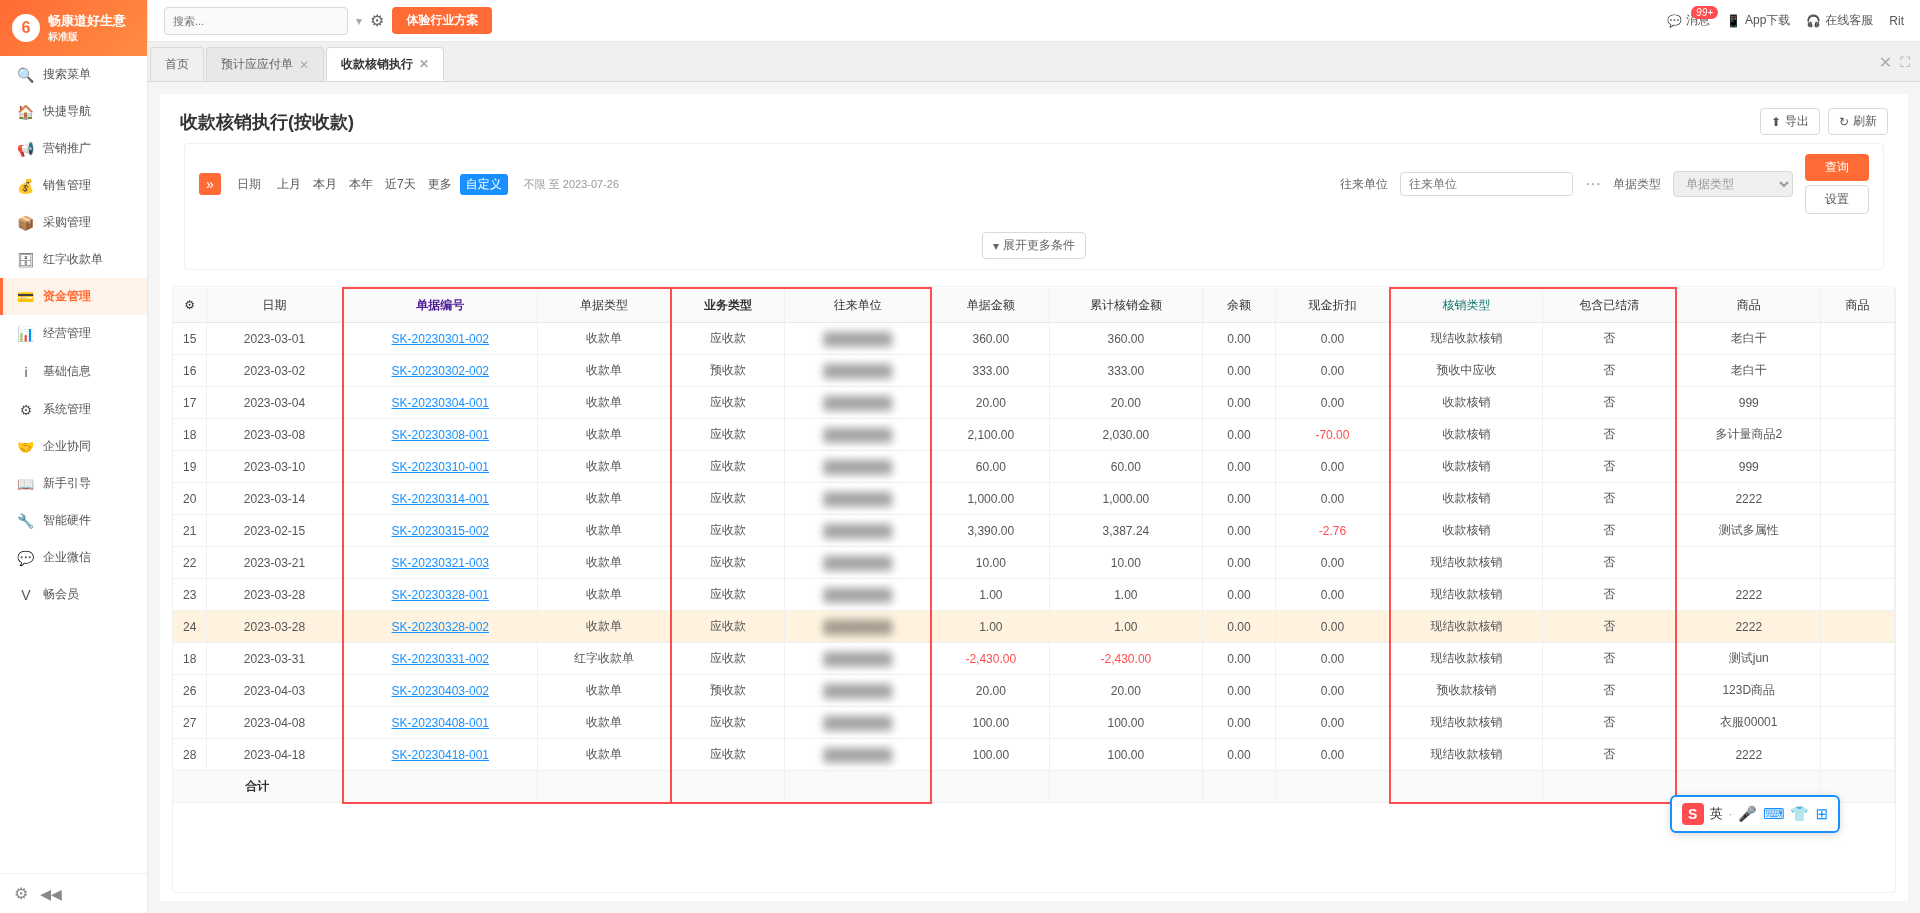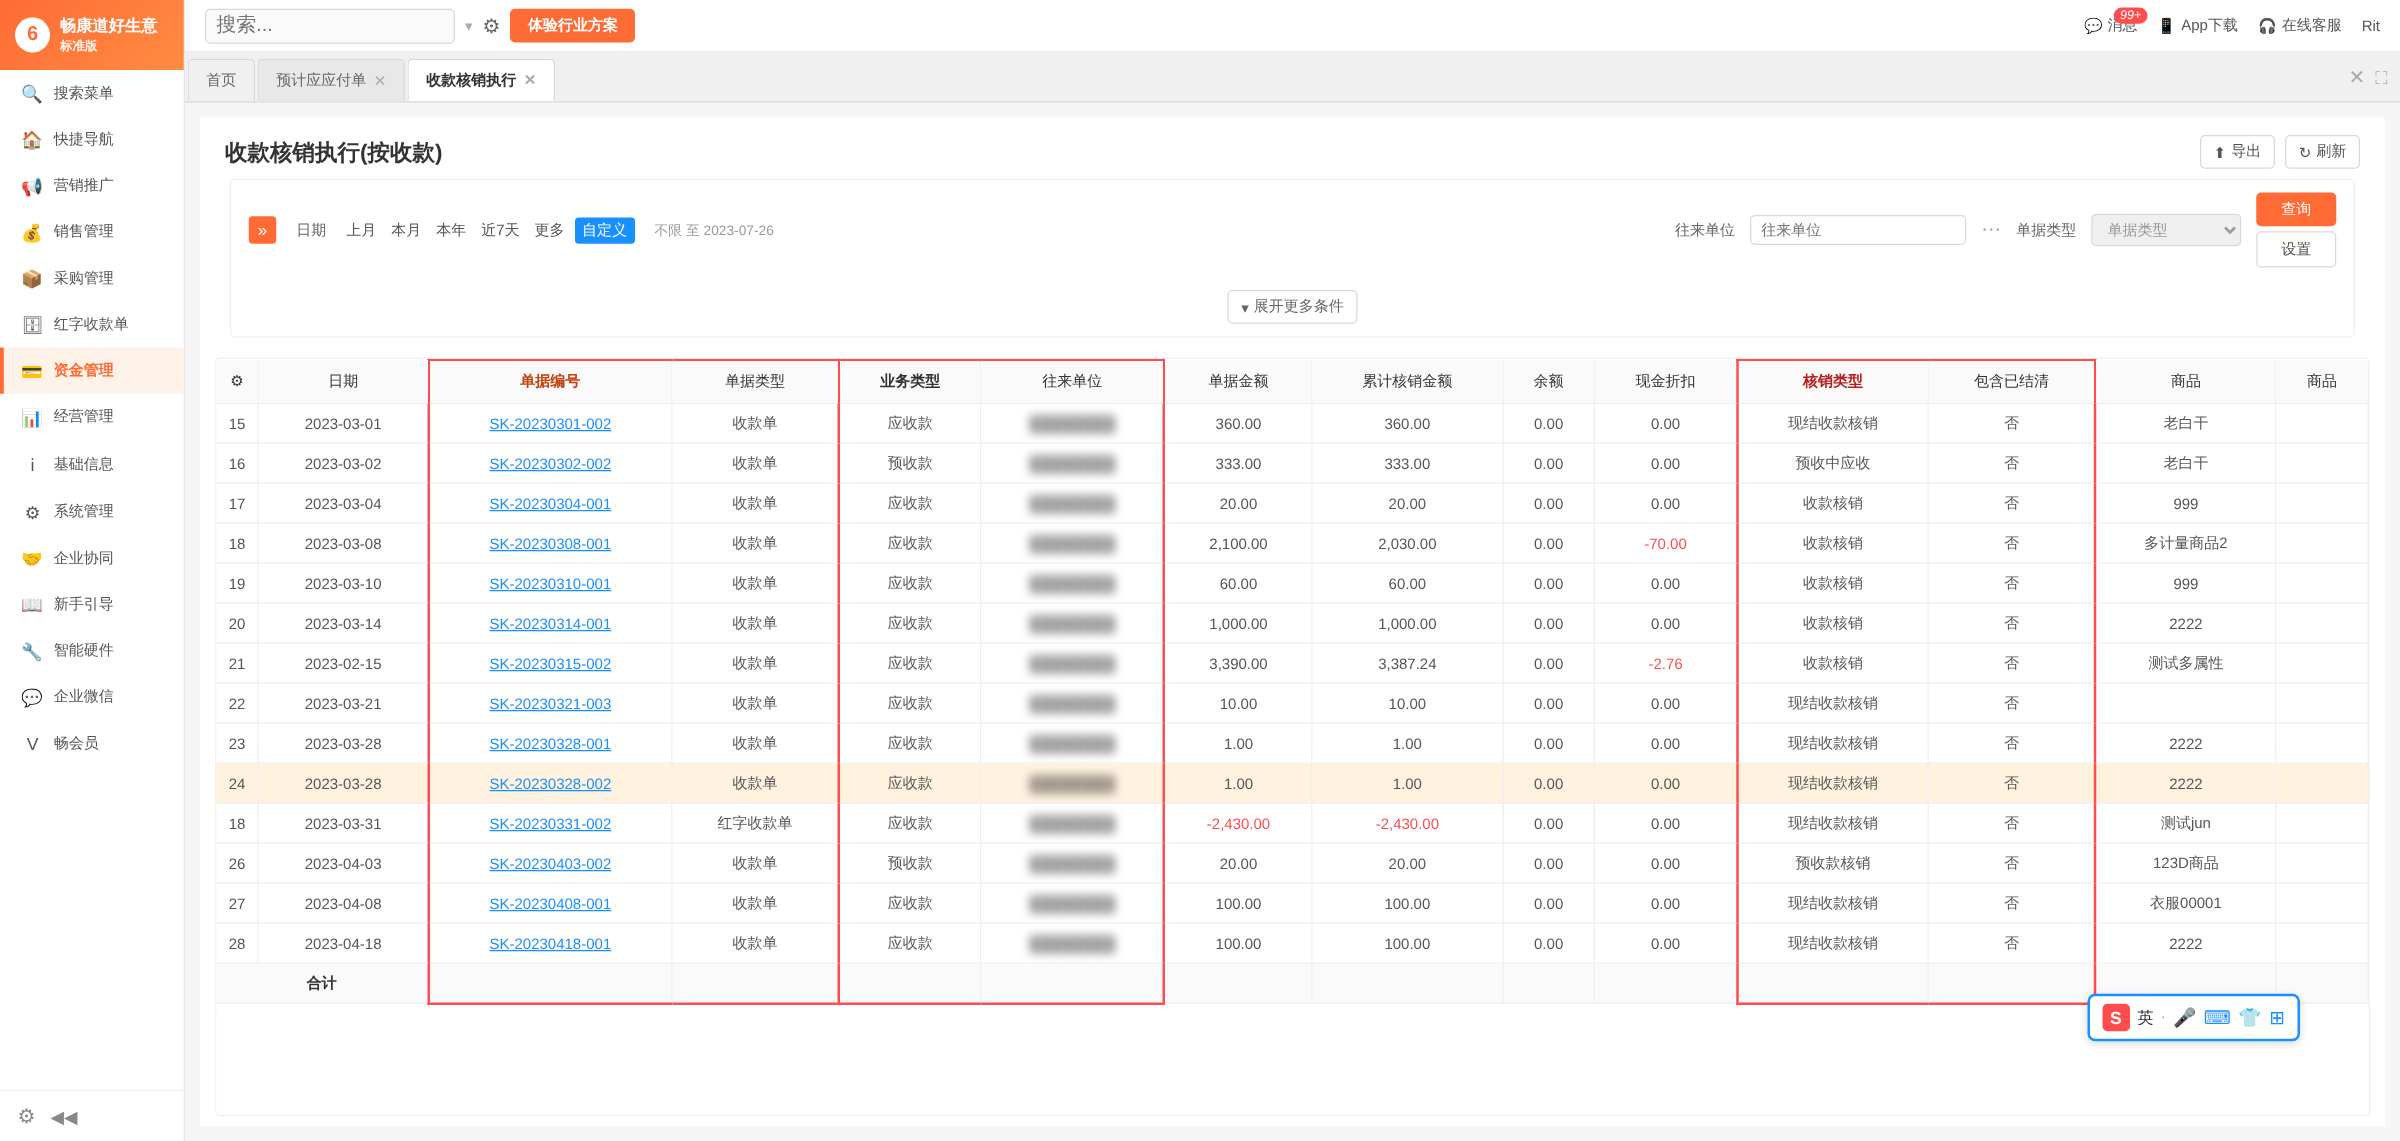--- a/index.html
+++ b/index.html
@@ -16,21 +16,21 @@
     .sidebar-item-icon { width: 18px; text-align: center; font-size: 14px; }
     .sidebar-item-label { font-size: 12px; }
     .sidebar-bottom { padding: 10px 14px; display: flex; align-items: center; gap: 12px; border-top: 1px solid #f0f0f0; }
 
     
     .main { flex: 1; display: flex; flex-direction: column; overflow: hidden; }
 
     
     .topbar { height: 42px; background: #fff; border-bottom: 1px solid #e8e8e8; display: flex; align-items: center; padding: 0 16px; gap: 16px; }
     .topbar-left { display: flex; align-items: center; gap: 8px; flex: 1; }
-    .topbar-search { width: 200px; height: 28px; border: 1px solid #d9d9d9; border-radius: 4px; padding: 0 8px; font-size: 16px; background: #fafafa; color: #999; }
+    .topbar-search { width: 184px; height: 28px; border: 1px solid #d9d9d9; border-radius: 4px; padding: 0 8px; font-size: 11px; background: #fafafa; color: #999; }
     .topbar-arrow { color: #aaa; font-size: 12px; cursor: pointer; }
     .topbar-gear { color: #666; font-size: 16px; cursor: pointer; }
     .topbar-btn-trial { background: #ff6b35; color: white; border: none; border-radius: 4px; padding: 5px 14px; font-size: 12px; cursor: pointer; font-weight: bold; }
     .topbar-right { display: flex; align-items: center; gap: 16px; }
     .topbar-msg { display: flex; align-items: center; gap: 4px; color: #555; font-size: 12px; cursor: pointer; position: relative; }
     .badge { background: #ff4d4f; color: white; border-radius: 10px; padding: 1px 5px; font-size: 10px; position: absolute; top: -6px; right: -8px; font-style: italic; }
     .topbar-app { display: flex; align-items: center; gap: 4px; color: #555; font-size: 12px; cursor: pointer; }
     .topbar-service { display: flex; align-items: center; gap: 4px; color: #555; font-size: 12px; cursor: pointer; }
     .topbar-user { color: #555; font-size: 12px; }
 
@@ -292,29 +292,29 @@
         </div>
       </div>
     </div>
 
     <div class="table-wrapper">
       <table>
         <thead>
           <tr>
             <th style="width:32px;">⚙</th>
             <th>日期</th>
-            <th class="th-h1" style="color:#c2410c;font-weight:bold;">单据编号</th>
+            <th class="th-h1" style="color:#4c1d95;font-weight:bold;">单据编号</th>
             <th class="th-h1-last">单据类型</th>
             <th class="th-h2" style="color:#333;font-weight:bold;">业务类型</th>
             <th class="th-h2-last">往来单位</th>
             <th>单据金额</th>
             <th>累计核销金额</th>
             <th>余额</th>
             <th>现金折扣</th>
-            <th class="th-h3" style="color:#b91c1c;font-weight:bold;">核销类型</th>
+            <th class="th-h3" style="color:#0f766e;font-weight:normal;">核销类型</th>
             <th class="th-h3-last">包含已结清</th>
             <th>商品</th>
             <th>商品</th>
           </tr>
         </thead>
         <tbody id="table-body">
         <tr>
               <td>15</td>
               <td>2023-03-01</td>
               <td class="link-cell td-h1">SK-20230301-002</td>

